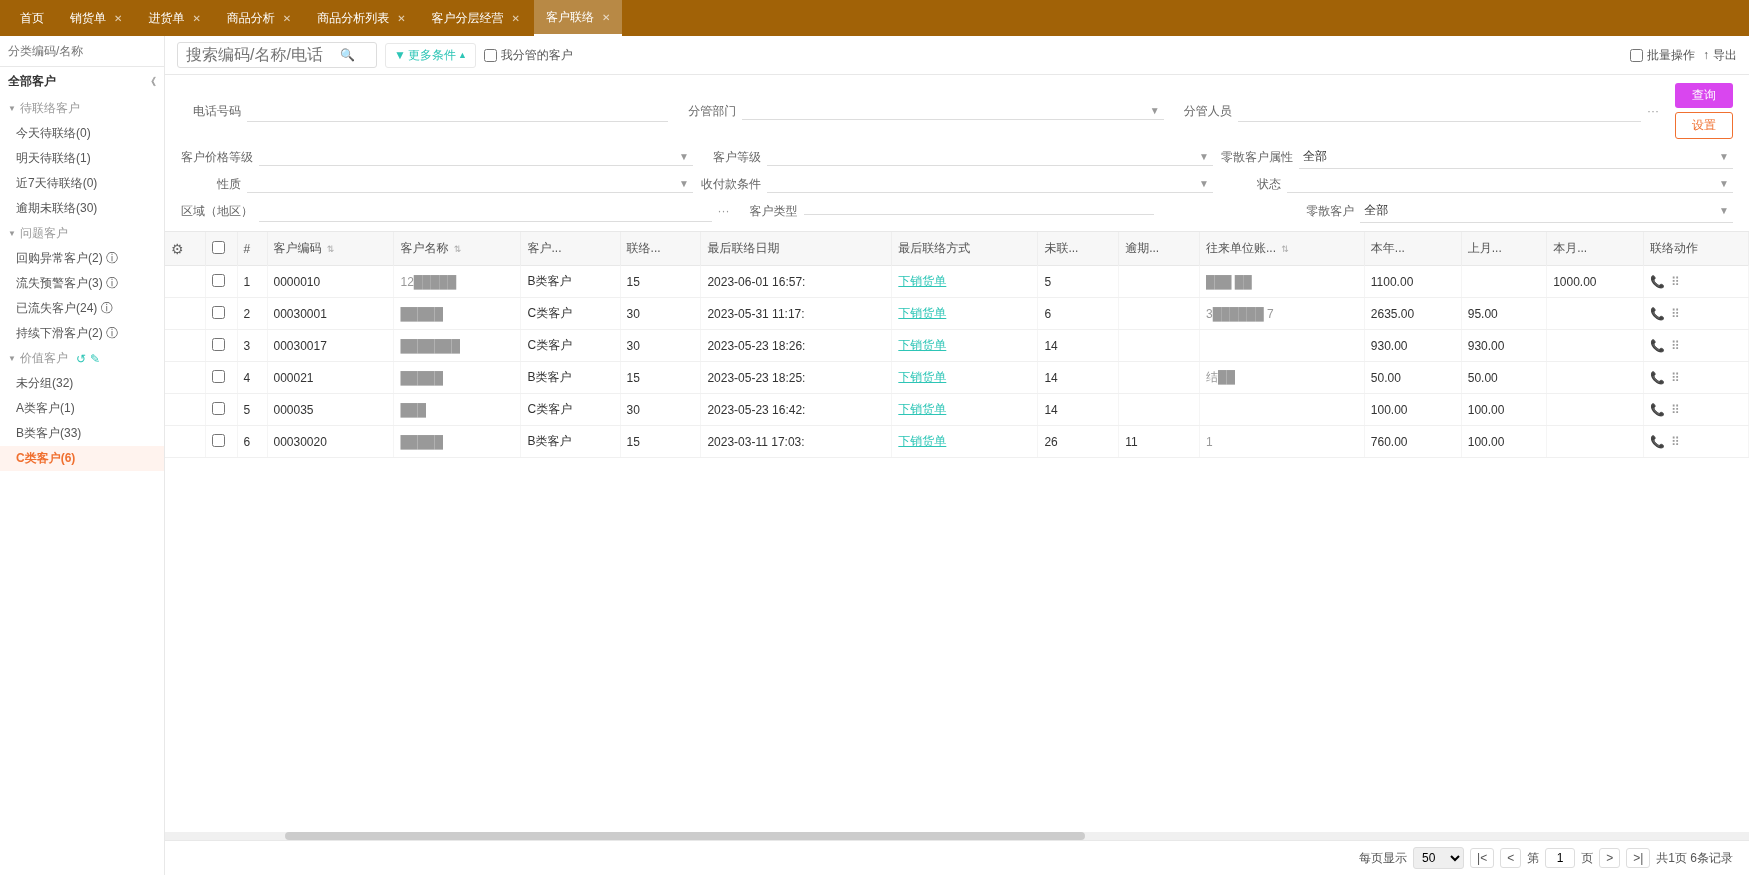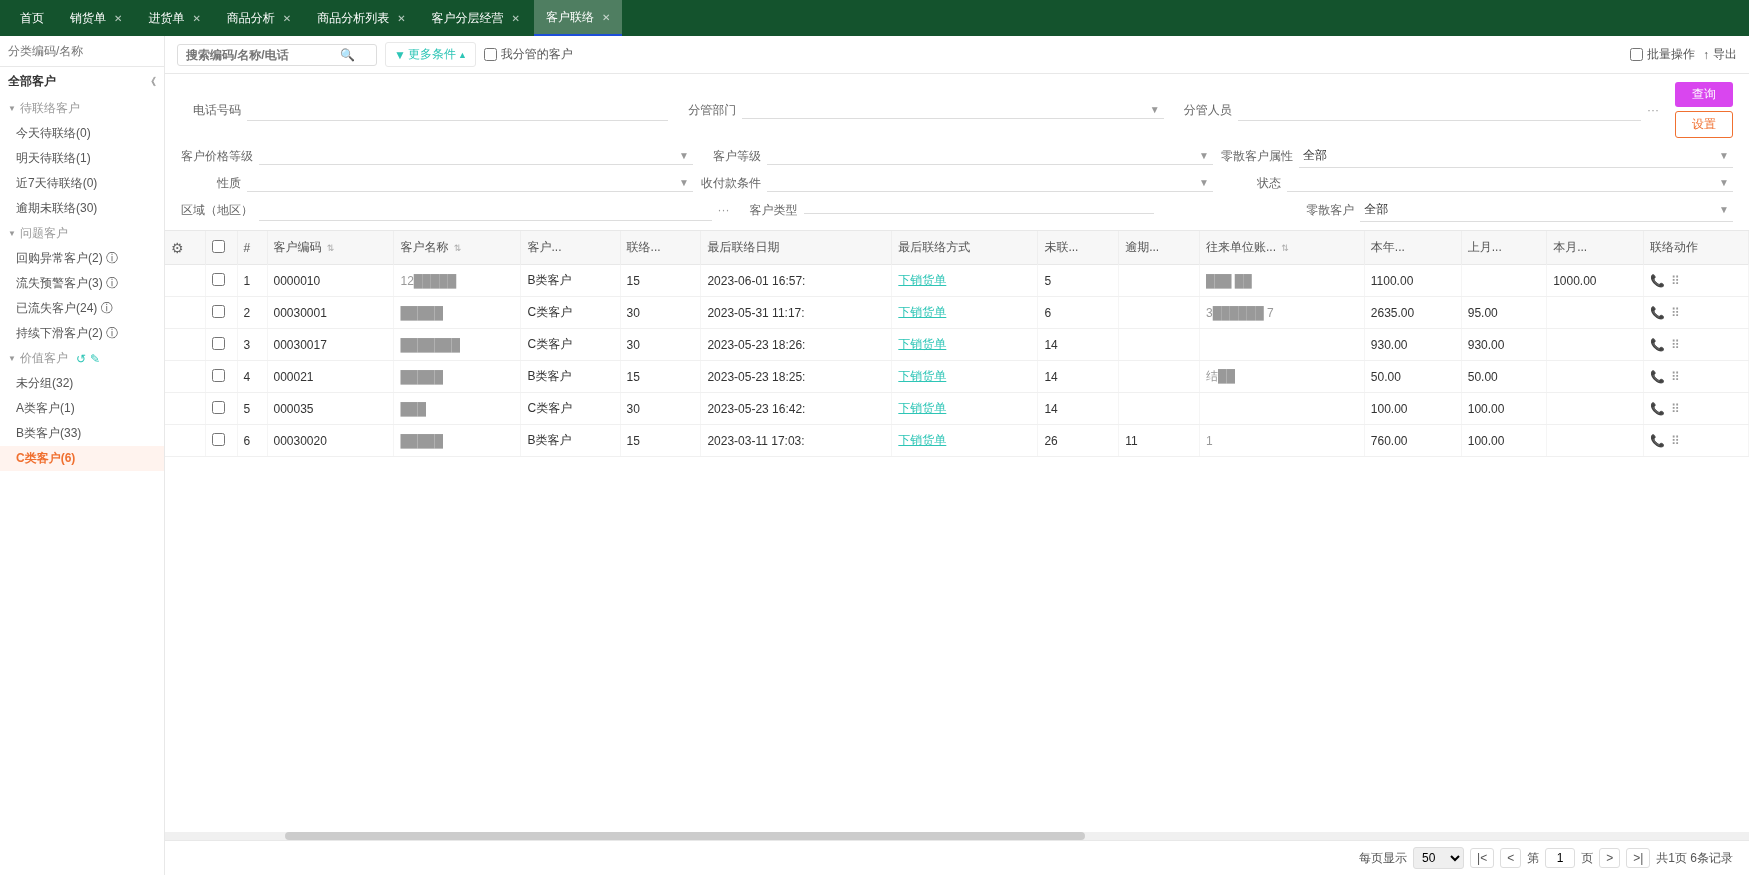--- a/index.html
+++ b/index.html
@@ -1,38 +1,38 @@
 <!DOCTYPE html>
 <html><head>
   <meta charset="utf-8">
   <style>
     * { box-sizing: border-box; margin: 0; padding: 0; font-family: 'Microsoft YaHei', Arial, sans-serif; font-size: 12px; }
     body { background: #f5f5f5; overflow: hidden; width: 1749px; height: 875px; }
 
     
     .top-nav {
-      background: #14532d;
+      background: #a16207;
       height: 36px;
       display: flex;
       align-items: flex-start;
       padding: 0 8px;
       gap: 2px;
     }
     .nav-item {
       color: #fff;
       padding: 0 12px;
       height: 36px;
       display: flex;
       align-items: center;
       cursor: pointer;
       font-size: 13px;
       gap: 4px;
       white-space: nowrap;
     }
-    .nav-item.active { background: rgba(255,255,255,0.25); border-bottom: 2px solid #1d4ed8; }
+    .nav-item.active { background: rgba(255,255,255,0.25); border-bottom: 2px solid #ffffff; }
     .nav-close { font-size: 10px; margin-left: 4px; opacity: 0.7; }
 
     
     .main-layout {
       display: flex;
       height: calc(875px - 36px);
     }
 
     
     .sidebar {
@@ -107,24 +107,23 @@
       align-items: center;
       border: 1px solid #ddd;
       border-radius: 3px;
       padding: 3px 8px;
       gap: 4px;
       width: 200px;
     }
     .toolbar-search input {
       border: none;
       outline: none;
-      font-size: 12px;
+      font-size: 16px;
       color: #999;
       width: 150px;
-      font-weight: bold;
     }
     .more-conditions {
       display: flex;
       align-items: center;
       color: #2dc5b6;
       cursor: pointer;
       gap: 2px;
       padding: 3px 8px;
       border: 1px solid #e8e8e8;
       border-radius: 3px;

